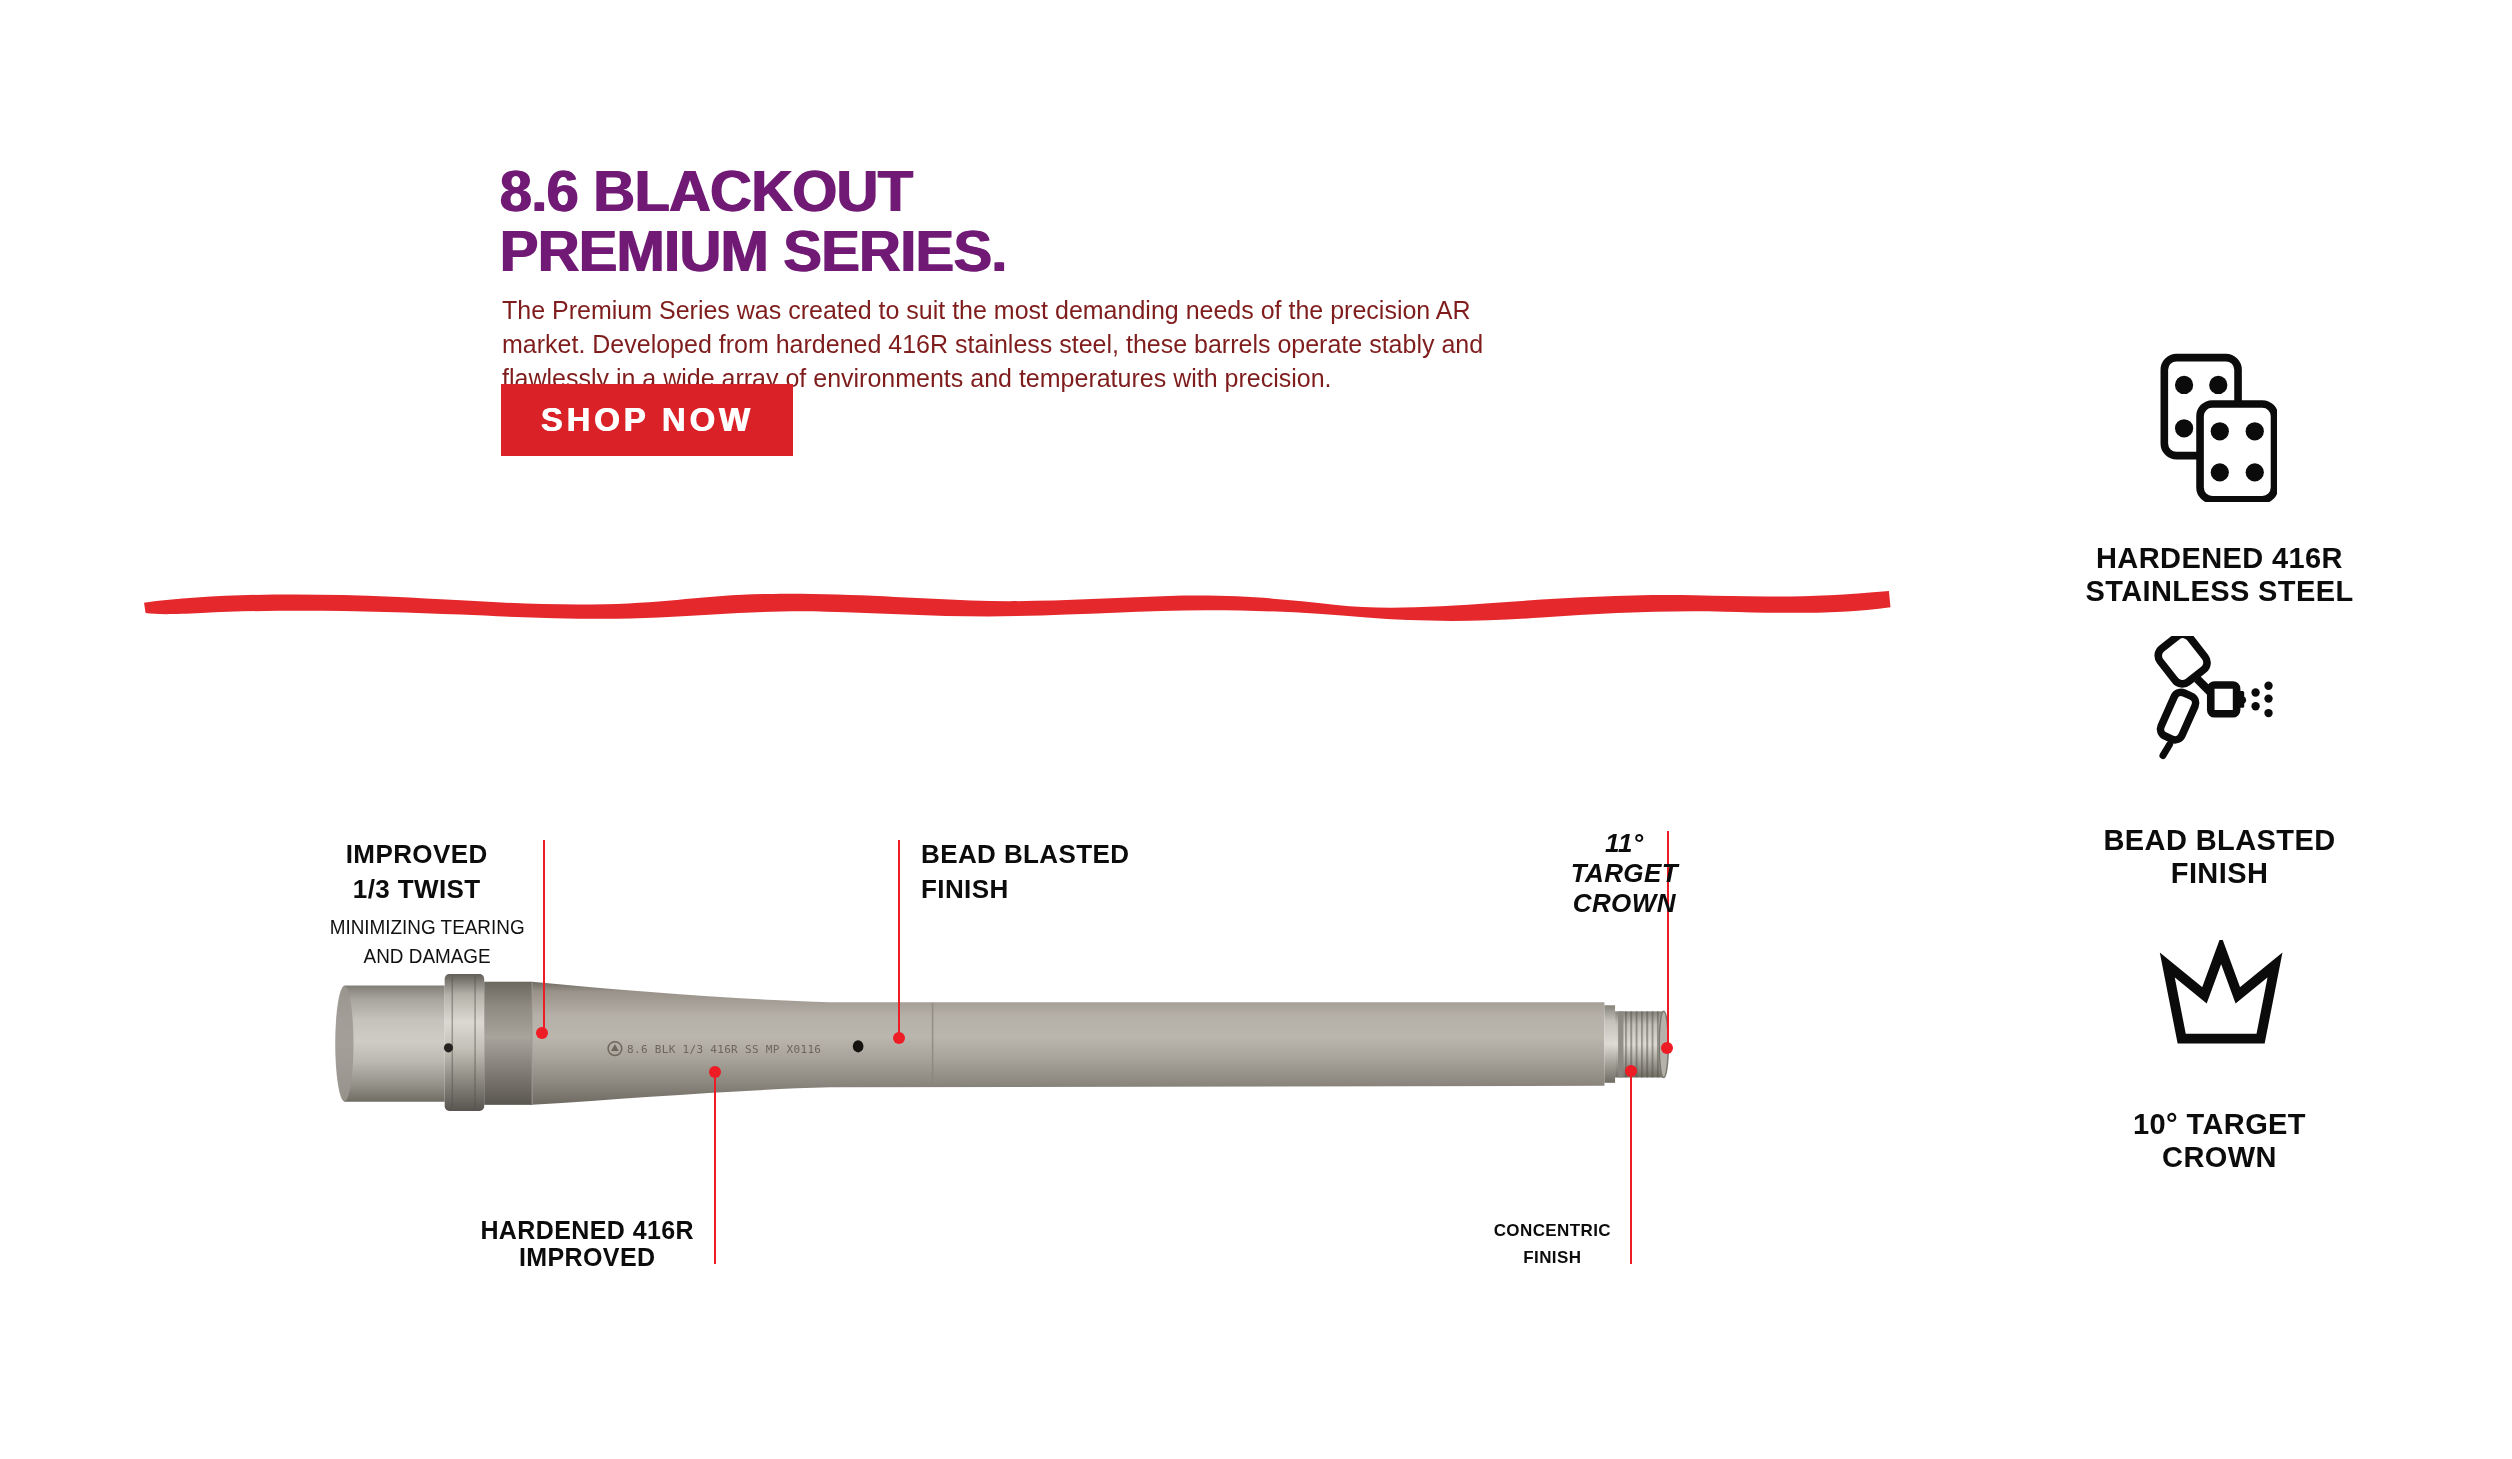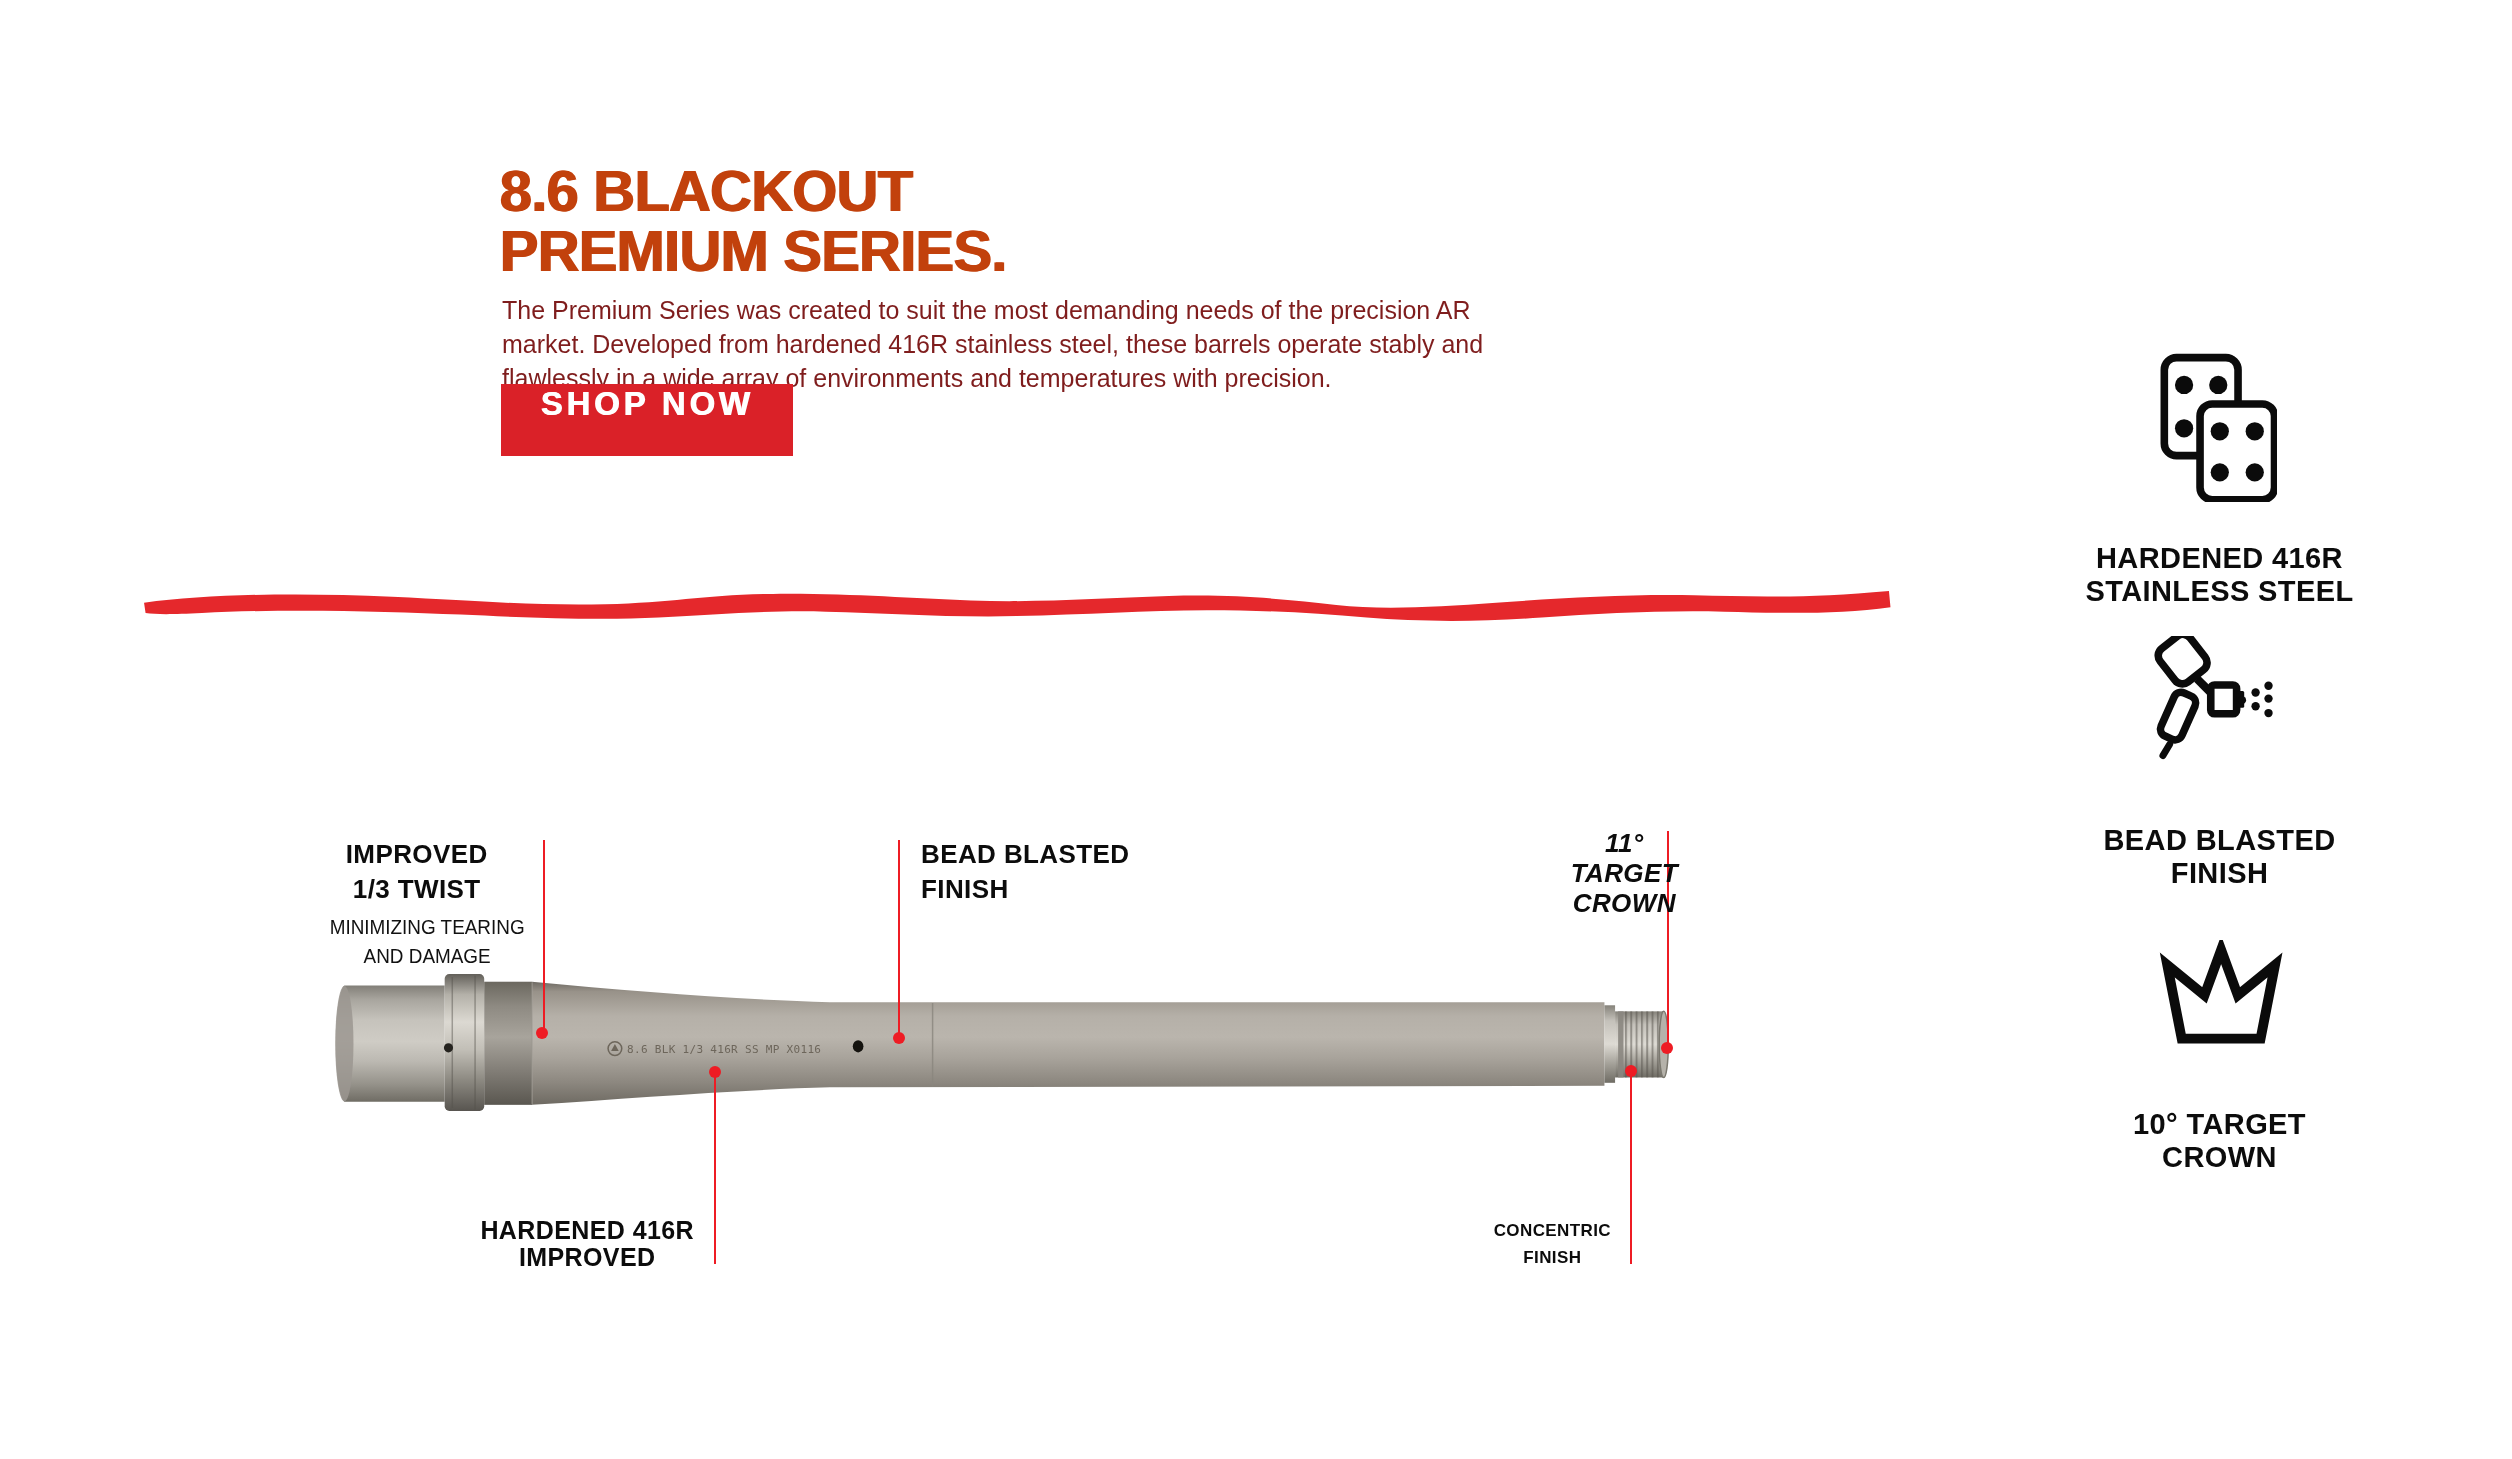--- a/index.html
+++ b/index.html
@@ -2,26 +2,26 @@
 <html style="font-size:12px"><head>
 <meta charset="utf-8">
 <style>
   html,body{margin:0;padding:0;background:#ffffff;}
   #page{position:relative;width:2512px;height:1459px;background:#ffffff;overflow:hidden;
         font-family:"Liberation Sans",sans-serif;color:#0c0c0c;}
   .abs{position:absolute;}
 
   
   .hero-title{left:499px;top:122px;font-size:58px;line-height:60px;font-weight:900;
-              letter-spacing:-0.8px;white-space:pre-line;color:#c2410c;
+              letter-spacing:-0.8px;white-space:pre-line;color:#701a75;
               text-shadow:1.5px 0 0 currentColor;}
   .hero-desc{left:502px;top:268px;width:1081px;font-size:25px;line-height:34px;
              white-space:pre-line;color:#7f1d1d;}
   .cta-button{left:501px;top:384px;width:292px;height:72px;background:#da2128;border:none;
-              display:flex;justify-content:center;cursor:pointer;}
+              display:flex;align-items:center;justify-content:center;cursor:pointer;}
   .cta-label{color:#ffffff;font-size:33px;font-weight:900;letter-spacing:3.8px;
              text-shadow:0.8px 0 0 #ffffff;}
 
   
   .squiggle{left:141px;top:585px;width:1751px;height:37px;}
 
   
   .feature-icon{stroke:#0b0b0b;fill:none;}
   .feature-label{font-size:29px;line-height:33px;font-weight:700;letter-spacing:0.4px;
                  text-align:center;white-space:pre-line;color:#0c0c0c;width:335px;}

